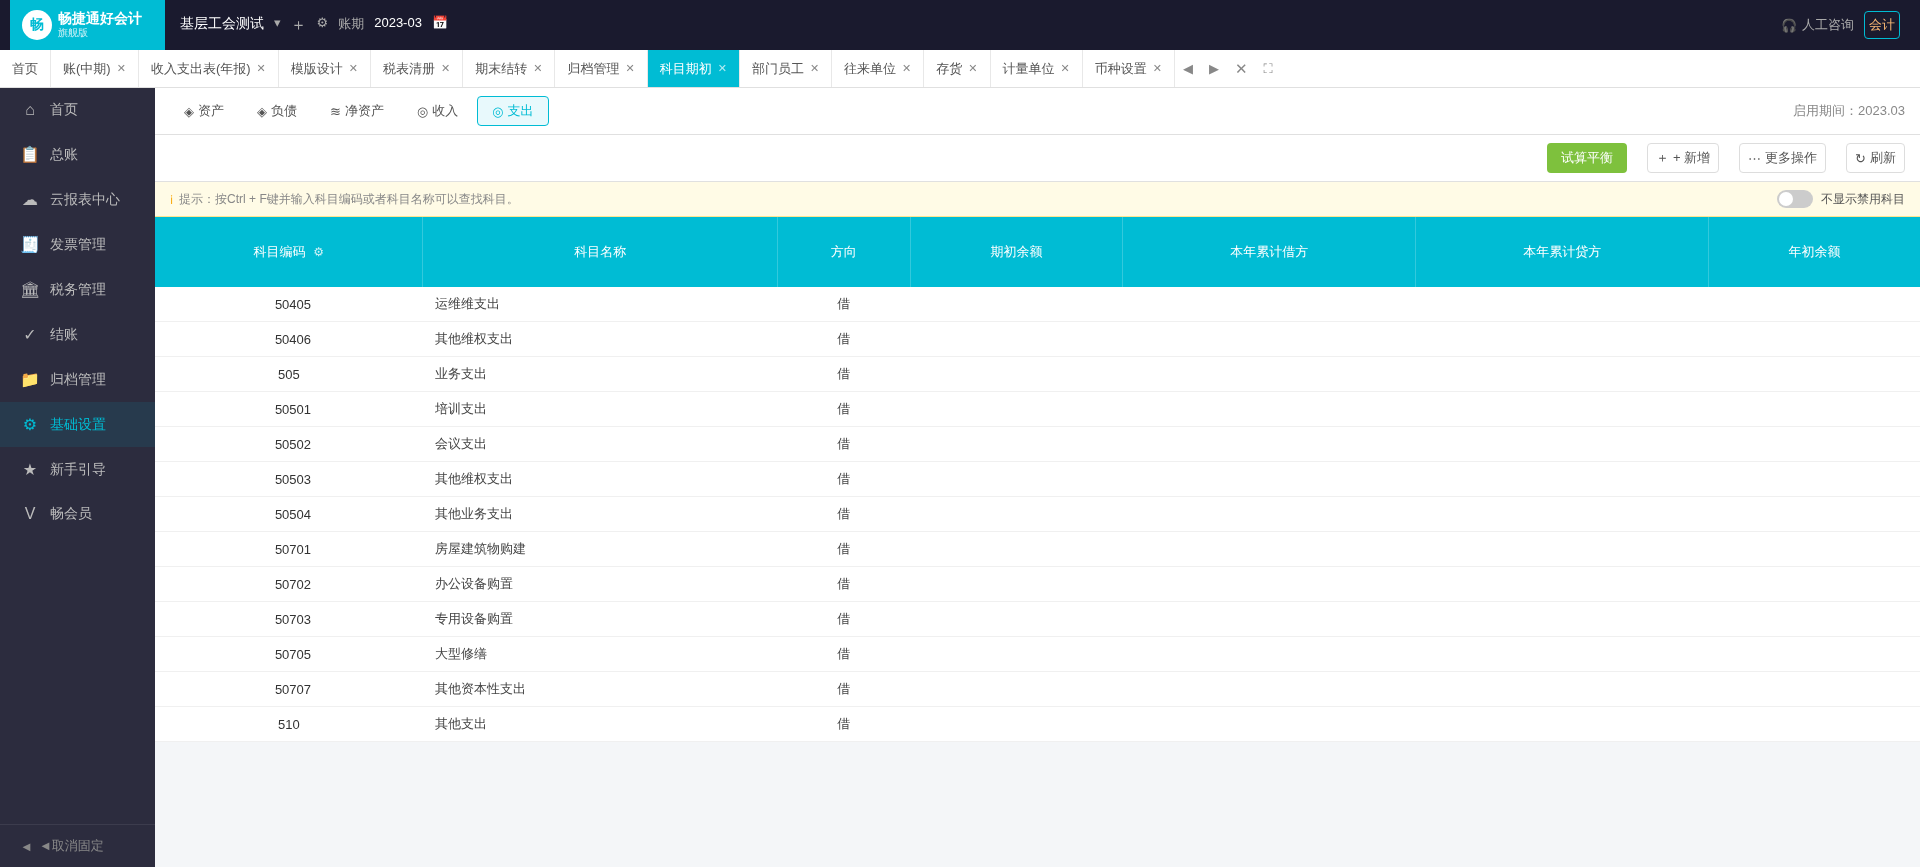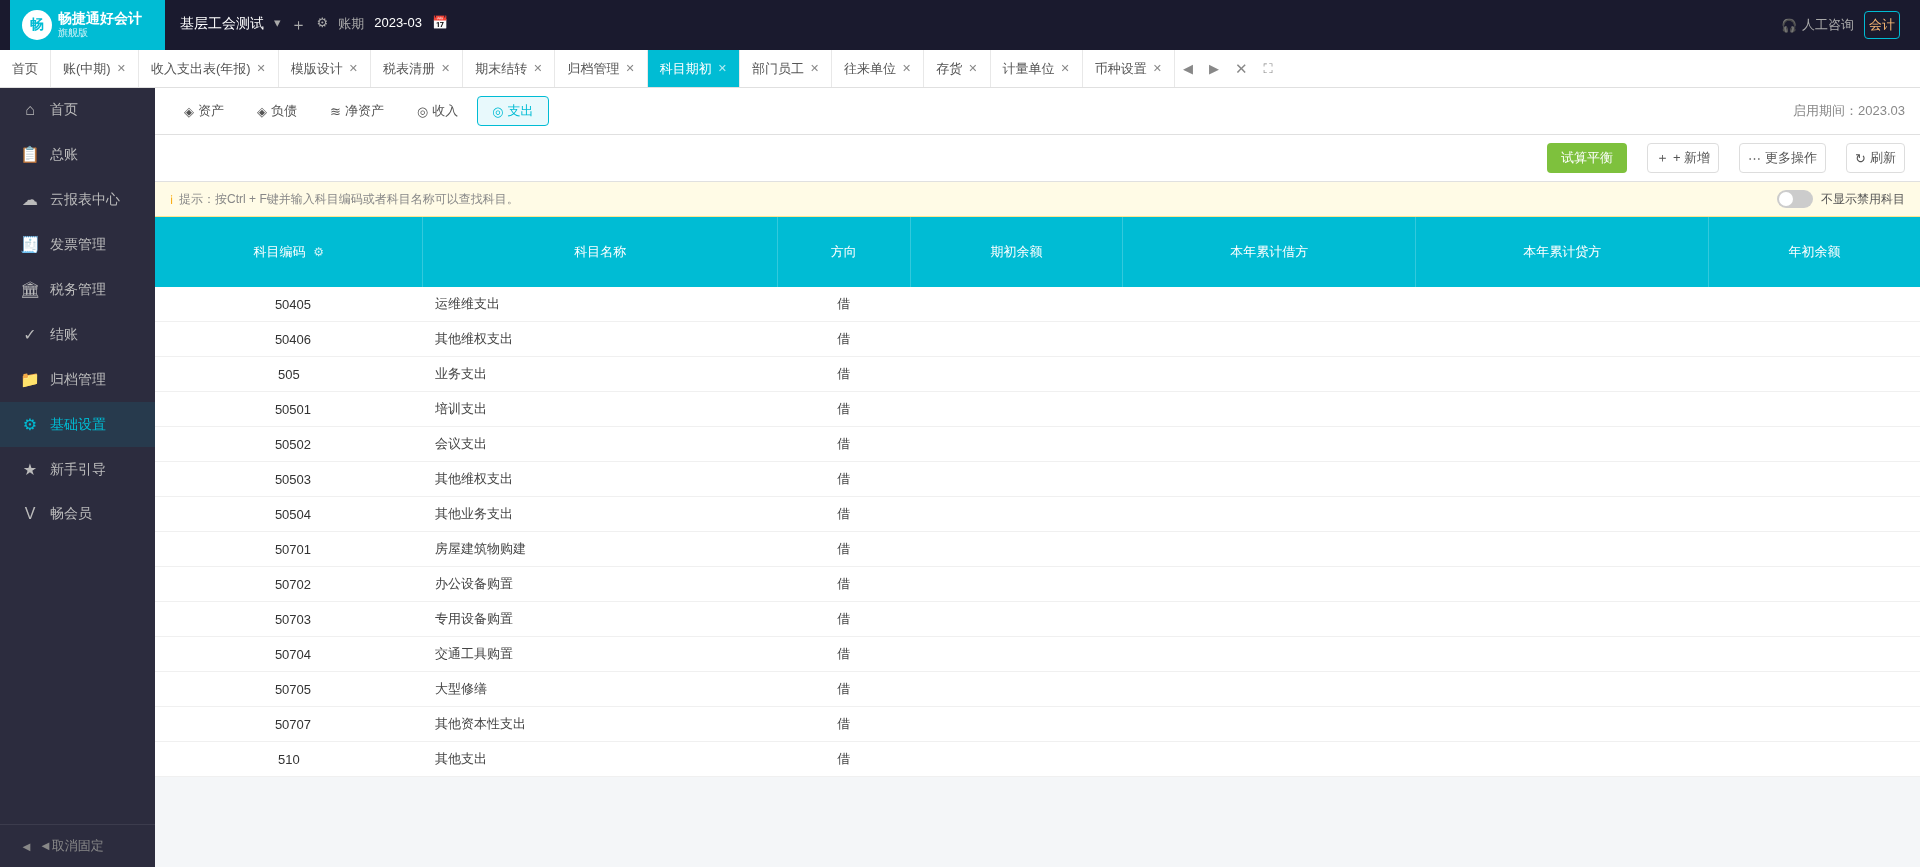--- a/index.html
+++ b/index.html
@@ -478,29 +478,20 @@
             <tr class="row-child">
     <td>    50703</td>
     <td>专用设备购置</td>
     <td>借</td>
     <td></td>
     <td></td>
     <td></td>
     <td></td>
   </tr>
             <tr class="row-child">
-    <td>    50704</td>
-    <td>交通工具购置</td>
-    <td>借</td>
-    <td></td>
-    <td></td>
-    <td></td>
-    <td></td>
-  </tr>
-            <tr class="row-child">
     <td>    50705</td>
     <td>大型修缮</td>
     <td>借</td>
     <td></td>
     <td></td>
     <td></td>
     <td></td>
   </tr>
             <tr class="row-child">
     <td>    50707</td>

